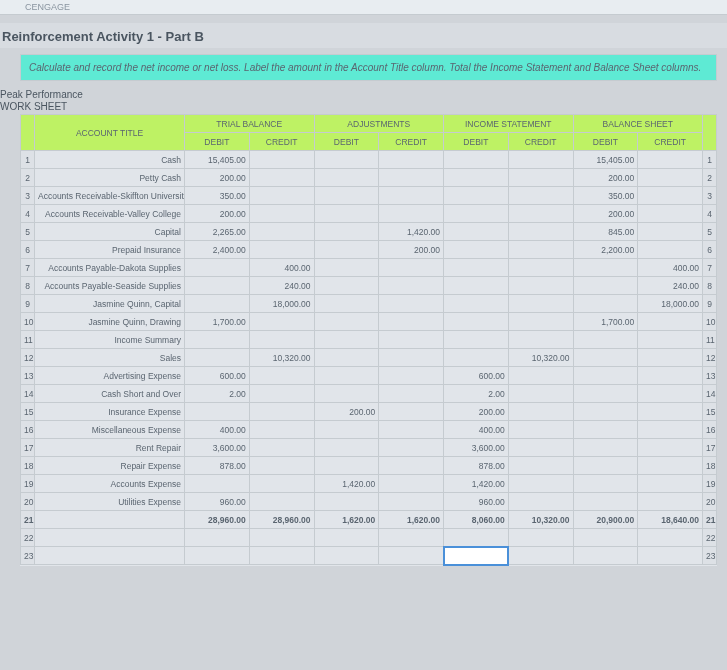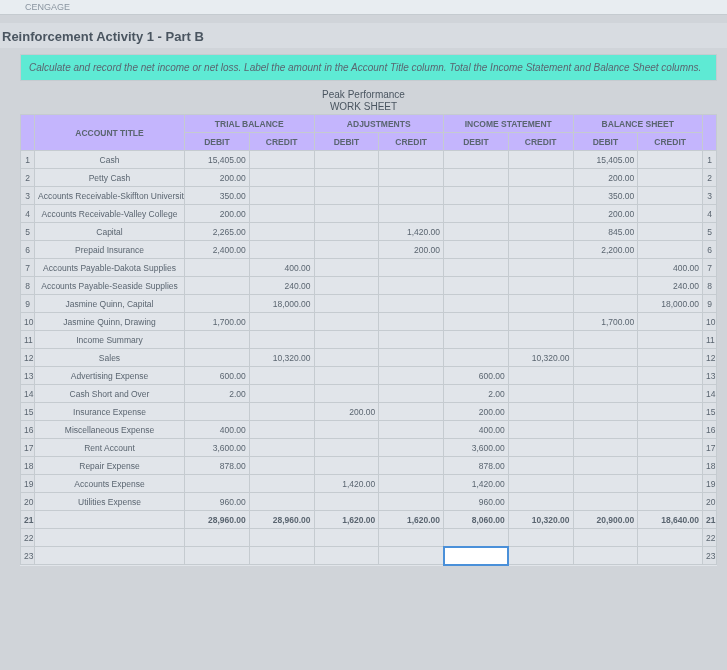--- a/index.html
+++ b/index.html
@@ -33,21 +33,21 @@
     margin: 6px 10px 8px 20px;
     padding: 6px 8px;
     background: #5eead4;
     border: 1px solid #c5cbd0;
     font-style: italic;
     color: #5a6570;
     font-size: 10px;
     line-height: 1.3;
   }
   .sheet-header {
-    text-align: center;
+    text-align: left;
     margin: 4px 0 2px 0;
     color: #4a5560;
   }
   .sheet-header div { margin: 1px 0; font-size: 10px; }
   .ws-container {
     margin: 0 10px 0 20px;
   }
   table.ws {
     border-collapse: collapse;
     width: 100%;
@@ -57,30 +57,30 @@
   table.ws th, table.ws td {
     border: 1px solid #c5cbd0;
     padding: 2px 3px;
     font-size: 8.5px;
     color: #5a6570;
     height: 18px;
     overflow: hidden;
     white-space: nowrap;
   }
   table.ws th {
-    background: #c4b5fd;
-    font-weight: bold;
+    background: #bef264;
+    font-weight: normal;
     text-align: center;
   }
   .rownum {
     width: 14px;
     text-align: center;
     background: #dde1e6;
   }
-  .acct-col { width: 150px; text-align: center; padding-left: 4px; }
+  .acct-col { width: 150px; text-align: right; padding-left: 4px; }
   .num-col { width: 44px; text-align: right; padding-right: 3px; }
   .rownum-r { width: 14px; text-align: center; background: #dde1e6; }
   .section-hdr { font-size: 8.5px; }
   .active-cell {
     border: 2px solid #4a90d9 !important;
     background: #fff;
   }
   .total-row td { font-weight: bold; }
 </style>
 </head>
@@ -330,21 +330,21 @@
           <td class="num-col"></td>
           <td class="num-col"></td>
           <td class="num-col">400.00</td>
           <td class="num-col"></td>
           <td class="num-col"></td>
           <td class="num-col"></td>
           <td class="rownum-r">16</td>
         </tr>
         <tr>
           <td class="rownum">17</td>
-          <td class="acct-col">Rent Account</td>
+          <td class="acct-col">Rent Repair</td>
           <td class="num-col">3,600.00</td>
           <td class="num-col"></td>
           <td class="num-col"></td>
           <td class="num-col"></td>
           <td class="num-col">3,600.00</td>
           <td class="num-col"></td>
           <td class="num-col"></td>
           <td class="num-col"></td>
           <td class="rownum-r">17</td>
         </tr>

